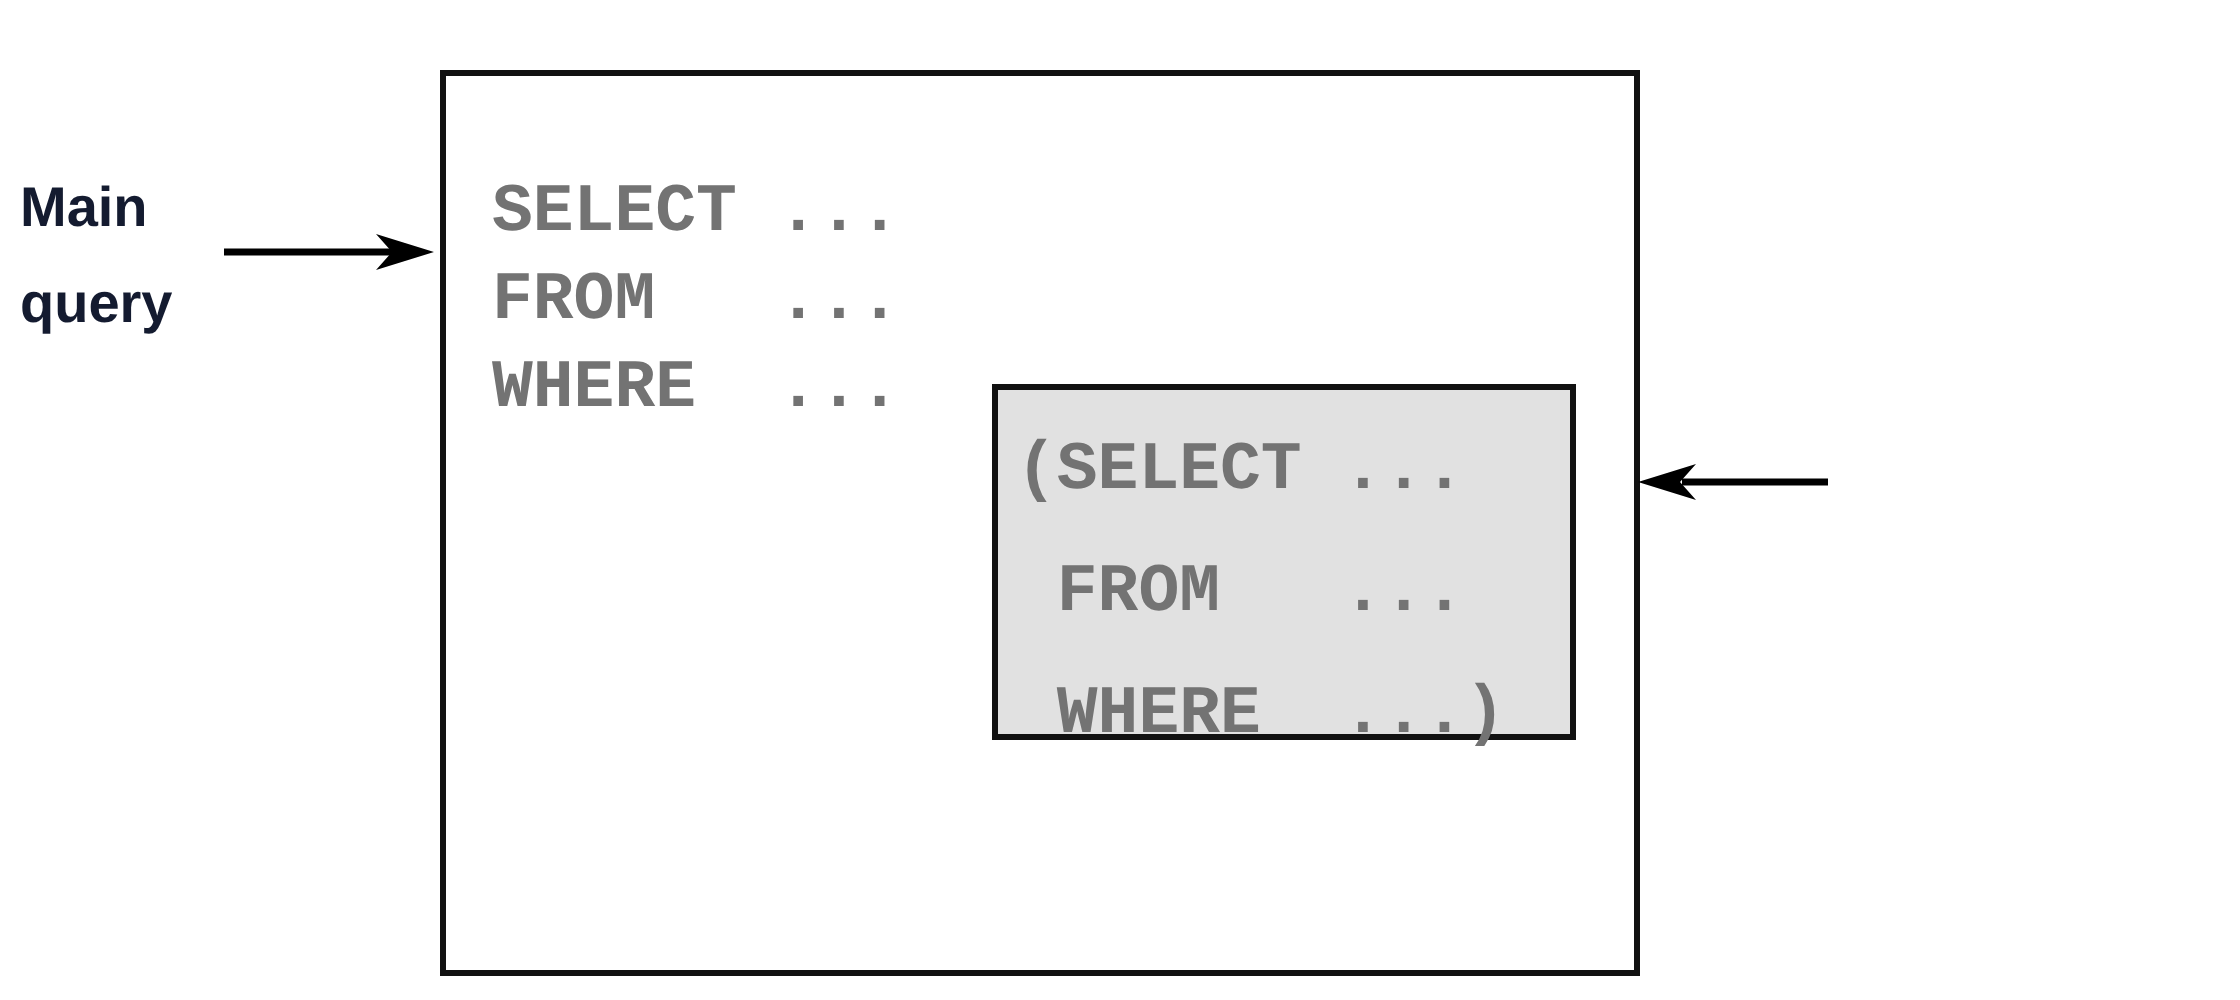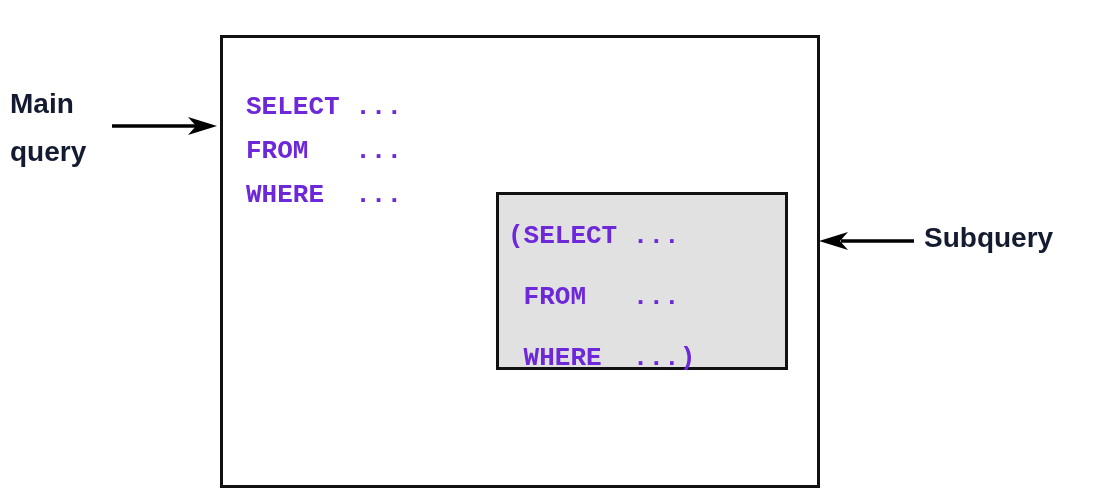--- a/index.html
+++ b/index.html
@@ -39,22 +39,22 @@
     background: #e1e1e1;
     box-sizing: border-box;
   }
 
   
   pre.code {
     margin: 0;
     position: absolute;
     font-family: "Liberation Mono", "DejaVu Sans Mono", monospace;
     font-weight: bold;
-    font-size: 26px;
-    color: #6d28d9;
+    font-size: 34px;
+    color: #737373;
     white-space: pre;
   }
   #main-code {
     left: 246px;
     top: 85px;
     line-height: 44px;
   }
   #sub-code {
     left: 508px;
     top: 206px;
@@ -124,15 +124,14 @@
 
   <pre class="code" id="sub-code">(SELECT ...
  FROM   ...
  WHERE  ...)</pre>
 
   <svg class="arrow-svg" id="subquery-arrow" width="95" height="22" viewBox="0 0 95 22" xmlns="http://www.w3.org/2000/svg">
     <line class="arrow-line" x1="22" y1="11" x2="95" y2="11"></line>
     <path class="arrow-head" d="M 0 11 L 29 2 L 21 11 L 29 20 Z"></path>
   </svg>
 
-  <div class="label" id="subquery-label">Subquery</div>
 
 </div>
 
 </body></html>

